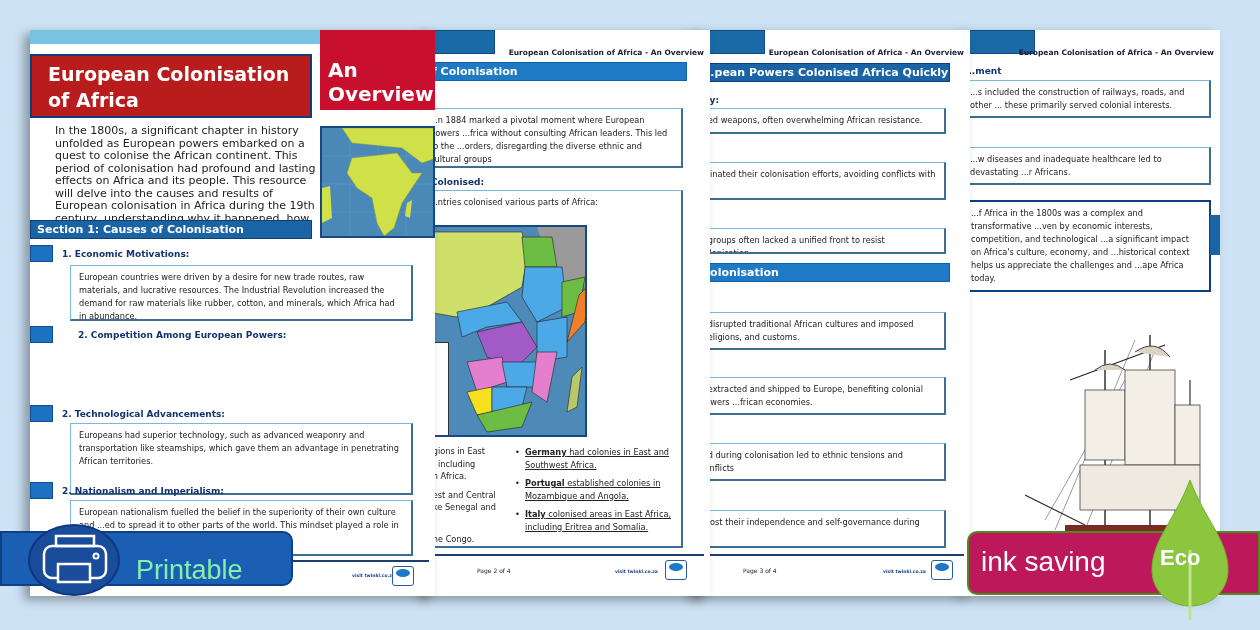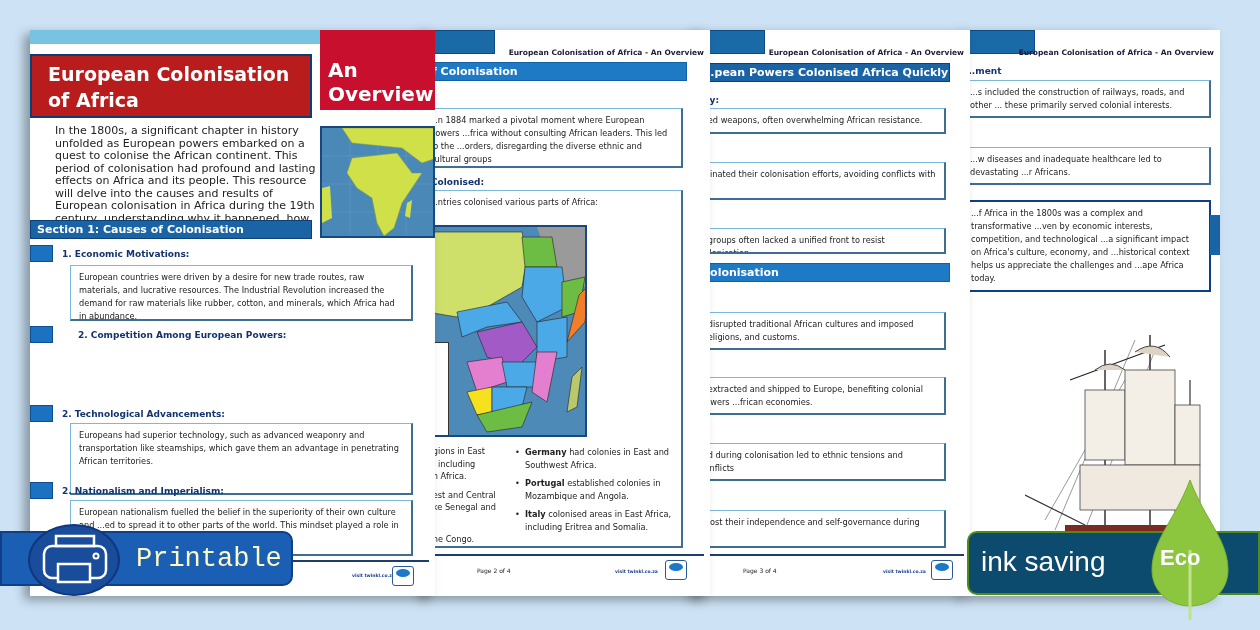--- a/index.html
+++ b/index.html
@@ -43,38 +43,38 @@
   #p1 .title-box .t { position: absolute; left: 16px; top: 5px; font-size: 19px; font-weight: bold; line-height 26px; line-height: 26px; }
   #p1 .intro { position: absolute; left: 25px; top: 95px; width: 262px; font-size: 11px; line-height: 12.5px; color: #222; }
   #p1 .map-thumb { position: absolute; left: 290px; top: 96px; width: 115px; height: 112px; background: #4a88b8; border: 2px solid #17497e; overflow: hidden; }
   #p1 .s1 { top: 190px; width: 282px; }
   .num-tab { position: absolute; left: 0; width: 23px; height: 17px; background: #1a72c0; border: 1px solid #0d4f90; }
 
   
   #p2 .map { position: absolute; left: 0; top: 195px; width: 162px; height: 212px; background: #4e8ab8; border: 2px solid #17497e; overflow: hidden; }
   #p2 .legend { position: absolute; left: 0; top: 115px; width: 22px; height: 95px; background: #fff; border: 1px solid #333; font-size: 4px; }
   #p2 .bullets { position: absolute; font-size: 8.2px; line-height: 12.5px; color: #222; }
-  #p2 .bullets li { list-style: none; position: relative; padding-left: 10px; margin-bottom: 6px; }
+  #p2 .bullets li { list-style: none; position: relative; padding-left: 10px; margin-bottom: 6px; text-decoration: underline; }
   #p2 .bullets li::before { content: "•"; position: absolute; left: 0; top: 0; }
   .footer-line { position: absolute; left: 0; right: 6px; height: 2px; background: #1c3f6e; }
   .page-num { position: absolute; font-size: 6px; color: #222; }
   .visit { position: absolute; font-size: 4.5px; font-weight: bold; color: #1a3f8c; }
   .twinkl-logo { position: absolute; width: 22px; height: 20px; border: 1px solid #2a5a9c; border-radius: 3px; background: #fff; }
   .twinkl-logo::before { content: ""; position: absolute; left: 3px; top: 2px; width: 14px; height: 8px; background: #1c78c8; border-radius: 50%; }
 
   
   .printable {
     position: absolute; left: 0; top: 531px; width: 293px; height: 55px;
     background: #1a5fb4; border: 2px solid #0f3f86; border-radius: 0 10px 10px 0; z-index: 10;
   }
   .printable .circle { position: absolute; left: 26px; top: -9px; width: 92px; height: 72px; border-radius: 50%; background: #1a4c9c; border: 2px solid #0e3780; }
-  .printable .label { position: absolute; left: 134px; top: 11px; color: #fef9c3; font-size: 27px; font-family: Liberation Mono, monospace; }
+  .printable .label { position: absolute; left: 134px; top: 22px; color: #86efac; font-size: 27px; font-family: Liberation Sans, sans-serif; }
   .ink {
     position: absolute; left: 967px; top: 531px; width: 293px; height: 64px;
-    background: #0c4a6e; border: 2px solid #4f8a1d; border-radius: 10px 0 0 10px; z-index: 10;
+    background: #be185d; border: 2px solid #4f8a1d; border-radius: 10px 0 0 10px; z-index: 10;
   }
   .ink .label { position: absolute; left: 12px; top: 13px; color: #fff; font-size: 28px; font-family: "Liberation Sans", sans-serif; }
   .leaf { position: absolute; left: 1150px; top: 480px; z-index: 11; }
   .leaf .eco { position: absolute; left: 10px; top: 65px; color: #fff; font-weight: bold; font-size: 22px; font-family: "Liberation Sans", sans-serif; }
 </style>
 </head>
 <body>
 
 <div class="page" id="p4">
   <div class="hdr-bar">

